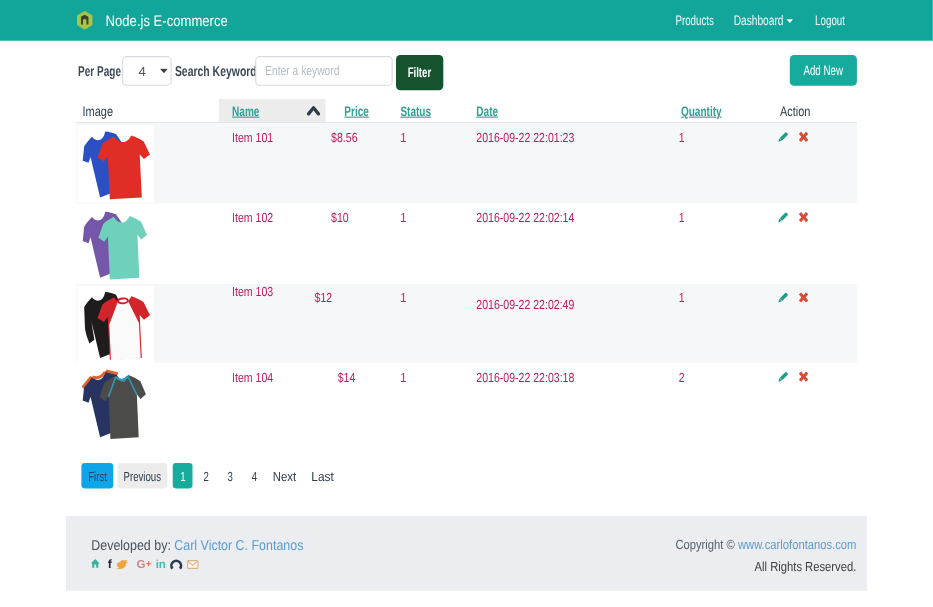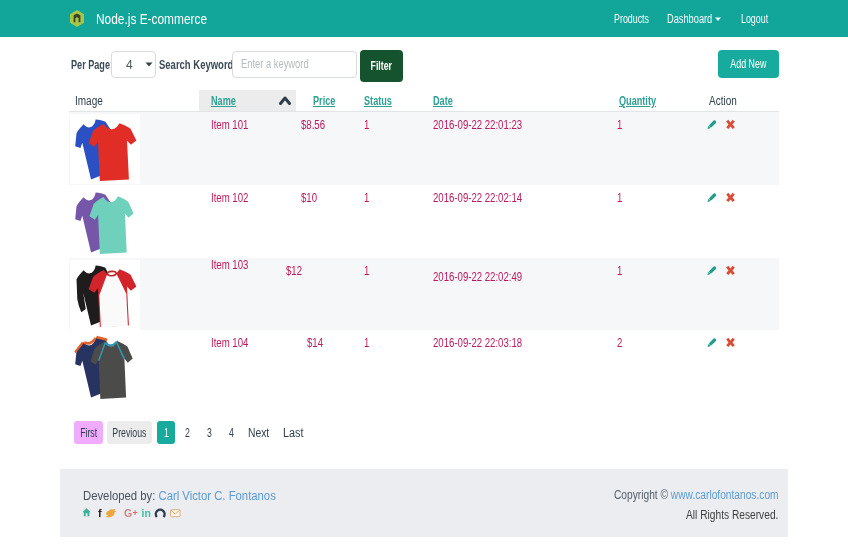--- a/index.html
+++ b/index.html
@@ -232,21 +232,21 @@
 <svg class="abs" style="left:706px; top:191.8px;" width="30" height="12" viewBox="0 0 30 12">
     <use href="#act"></use>
   </svg>
 <svg class="abs" style="left:706px; top:264.6px;" width="30" height="12" viewBox="0 0 30 12">
     <use href="#act"></use>
   </svg>
 <svg class="abs" style="left:706px; top:337.4px;" width="30" height="12" viewBox="0 0 30 12">
     <use href="#act"></use>
   </svg>
 
-<div class="abs ctr cc pg" style="left:74px; width:29px; background:#f0abfc; border-radius:3px;">
+<div class="abs ctr cc pg" style="left:74px; width:29px; background:#0ea5e9; border-radius:3px;">
     <span class="sqc">First</span>
   </div>
 <div class="abs ctr cc pg" style="left:107px; width:45px; background:#ececec; border-radius:3px;">
     <span class="sqc">Previous</span>
   </div>
 <div class="abs ctr cc pg" style="left:157px; width:18px; background:#16ab9c; border-radius:3px; color:#fff;">
     <span class="sqc">1</span>
   </div>
 <div class="abs ctr cc pg" style="left:183px; width:8px;">
     <span class="sqc">2</span>

